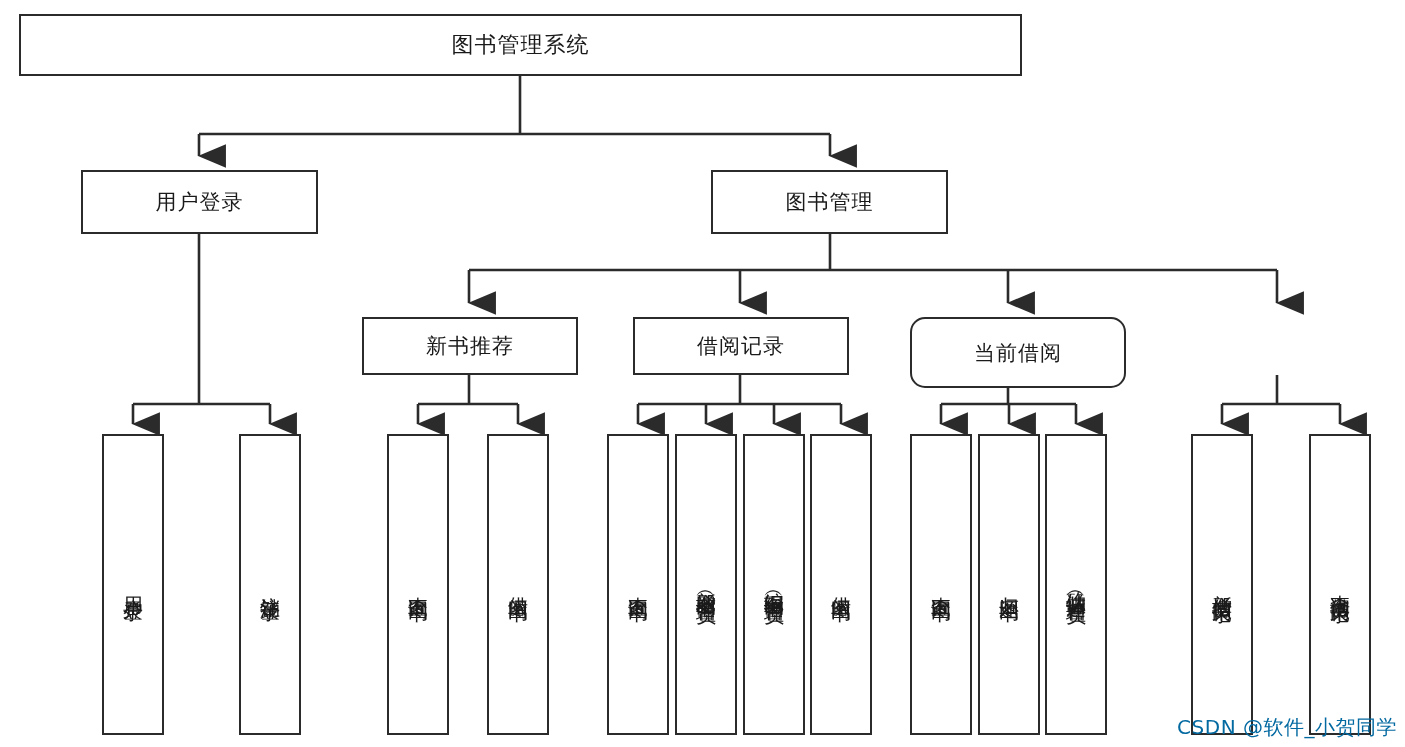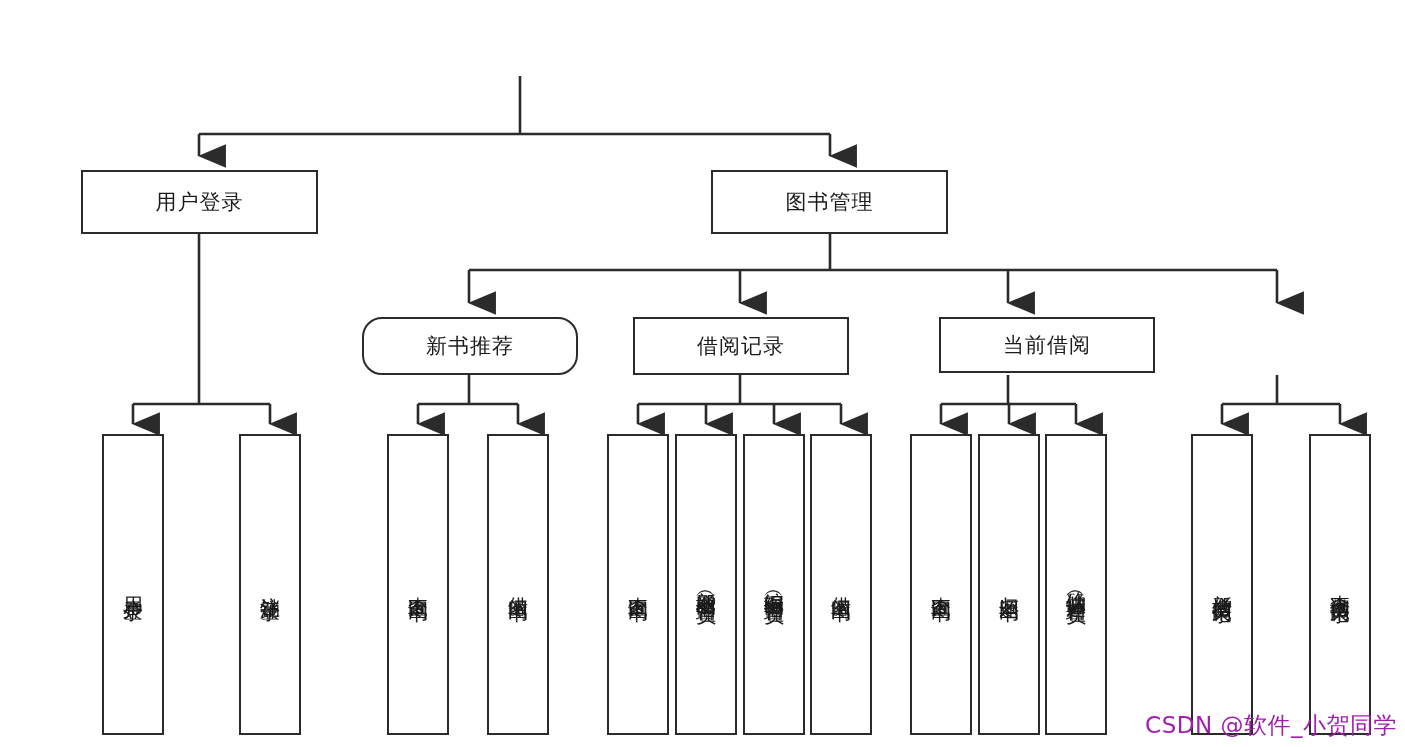--- a/index.html
+++ b/index.html
@@ -42,22 +42,22 @@
   .node.v .vtext{
     writing-mode:vertical-rl;
     text-orientation:upright;
     display:block;
     max-height:100%;
   }
   .watermark{
     position:absolute;
     right:8px;
     bottom:6px;
-    font-size:23px;
-    color:#a21caf;
+    font-size:20px;
+    color:#0369a1;
     white-space:nowrap;
     letter-spacing:0.5px;
   }
 </style>
 </head>
 <body>
 
 <div id="stage">
 
   <svg id="wires" viewBox="0 0 1405 747" xmlns="http://www.w3.org/2000/svg">
@@ -104,35 +104,38 @@
       <path d="M 1009 404 L 1009 424" marker-end="url(#arrow)"></path>
       <path d="M 1076 404 L 1076 424" marker-end="url(#arrow)"></path>
 
       <path d="M 1277 375 L 1277 404"></path>
       <path d="M 1222 404 L 1340 404"></path>
       <path d="M 1222 404 L 1222 424" marker-end="url(#arrow)"></path>
       <path d="M 1340 404 L 1340 424" marker-end="url(#arrow)"></path>
     </g>
   </svg>
 
+  <div class="node h root" style="left:19px;top:14px;width:1003px;height:62px;">
+    <span>图书管理系统</span>
+  </div>
 
   <div class="node h" style="left:81px;top:170px;width:237px;height:64px;">
     <span>用户登录</span>
   </div>
   <div class="node h" style="left:711px;top:170px;width:237px;height:64px;">
     <span>图书管理</span>
   </div>
 
-  <div class="node h" style="left:362px;top:317px;width:216px;height:58px;border-radius:20px;">
+  <div class="node h" style="left:362px;top:317px;width:216px;height:58px;">
     <span>新书推荐</span>
   </div>
   <div class="node h" style="left:633px;top:317px;width:216px;height:58px;">
     <span>借阅记录</span>
   </div>
-  <div class="node h" style="left:939px;top:317px;width:216px;height:56px;">
+  <div class="node h" style="left:910px;top:317px;width:216px;height:71px;border-radius:15px;">
     <span>当前借阅</span>
   </div>
 
   <div class="node v" style="left:102px;top:434px;width:62px;height:301px;">
     <span class="vtext">用户登录</span>
   </div>
   <div class="node v" style="left:239px;top:434px;width:62px;height:301px;">
     <span class="vtext">注销登录</span>
   </div>
 

